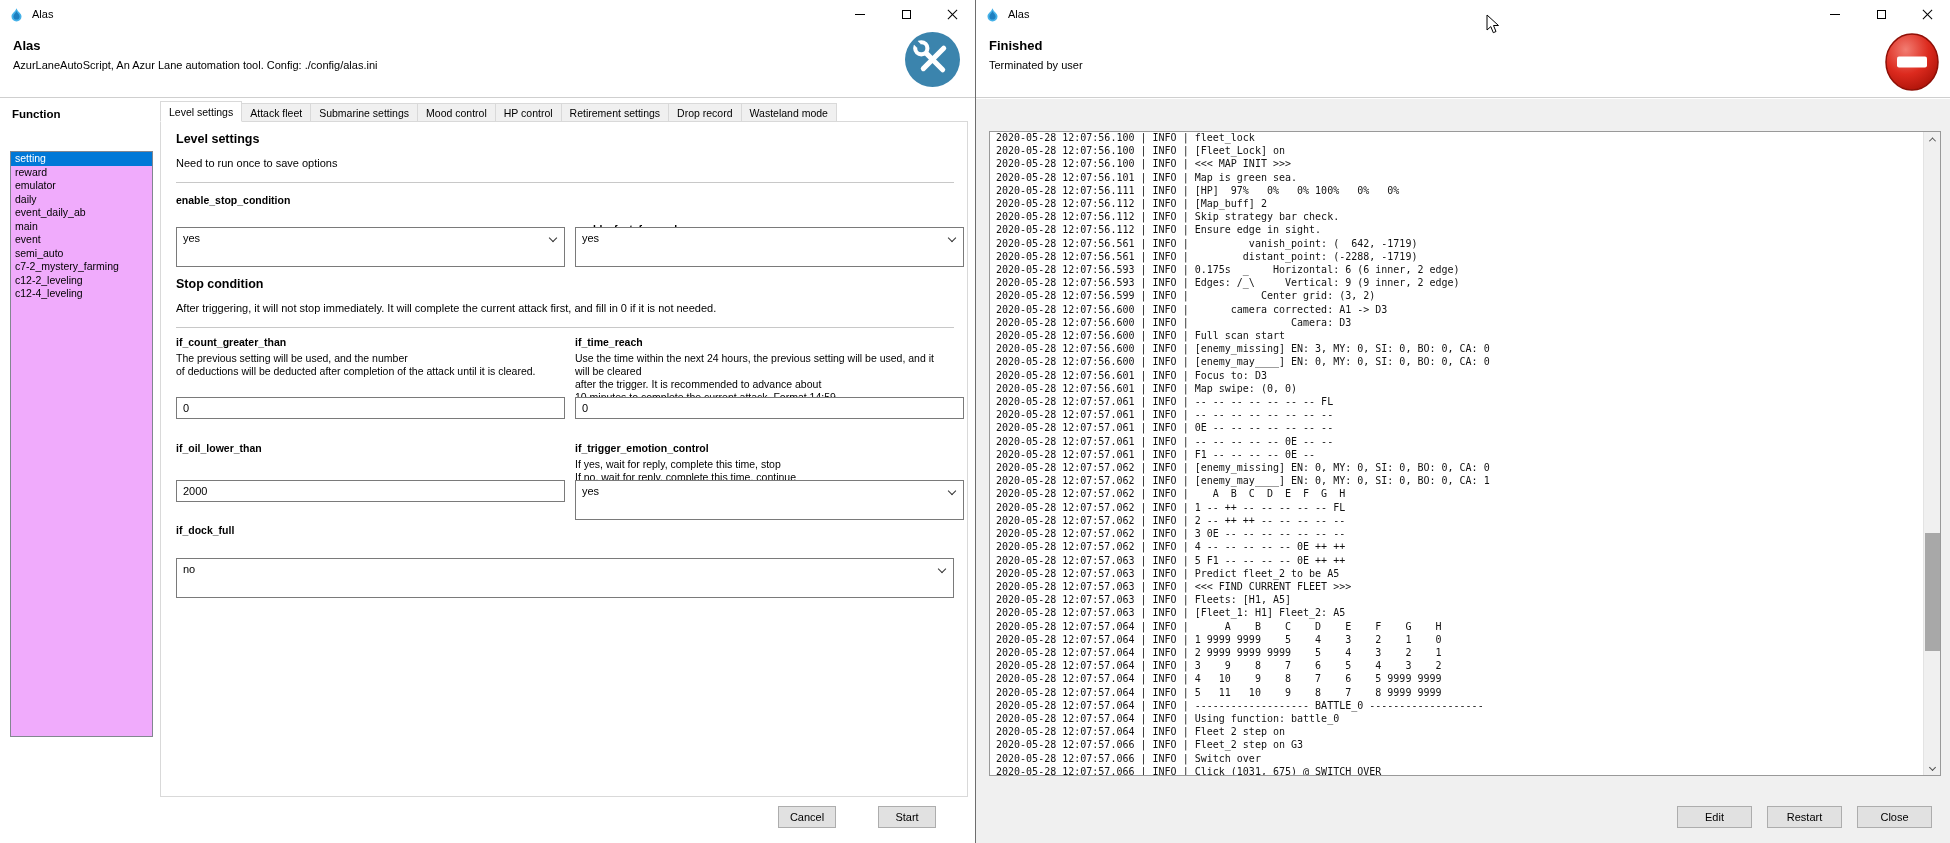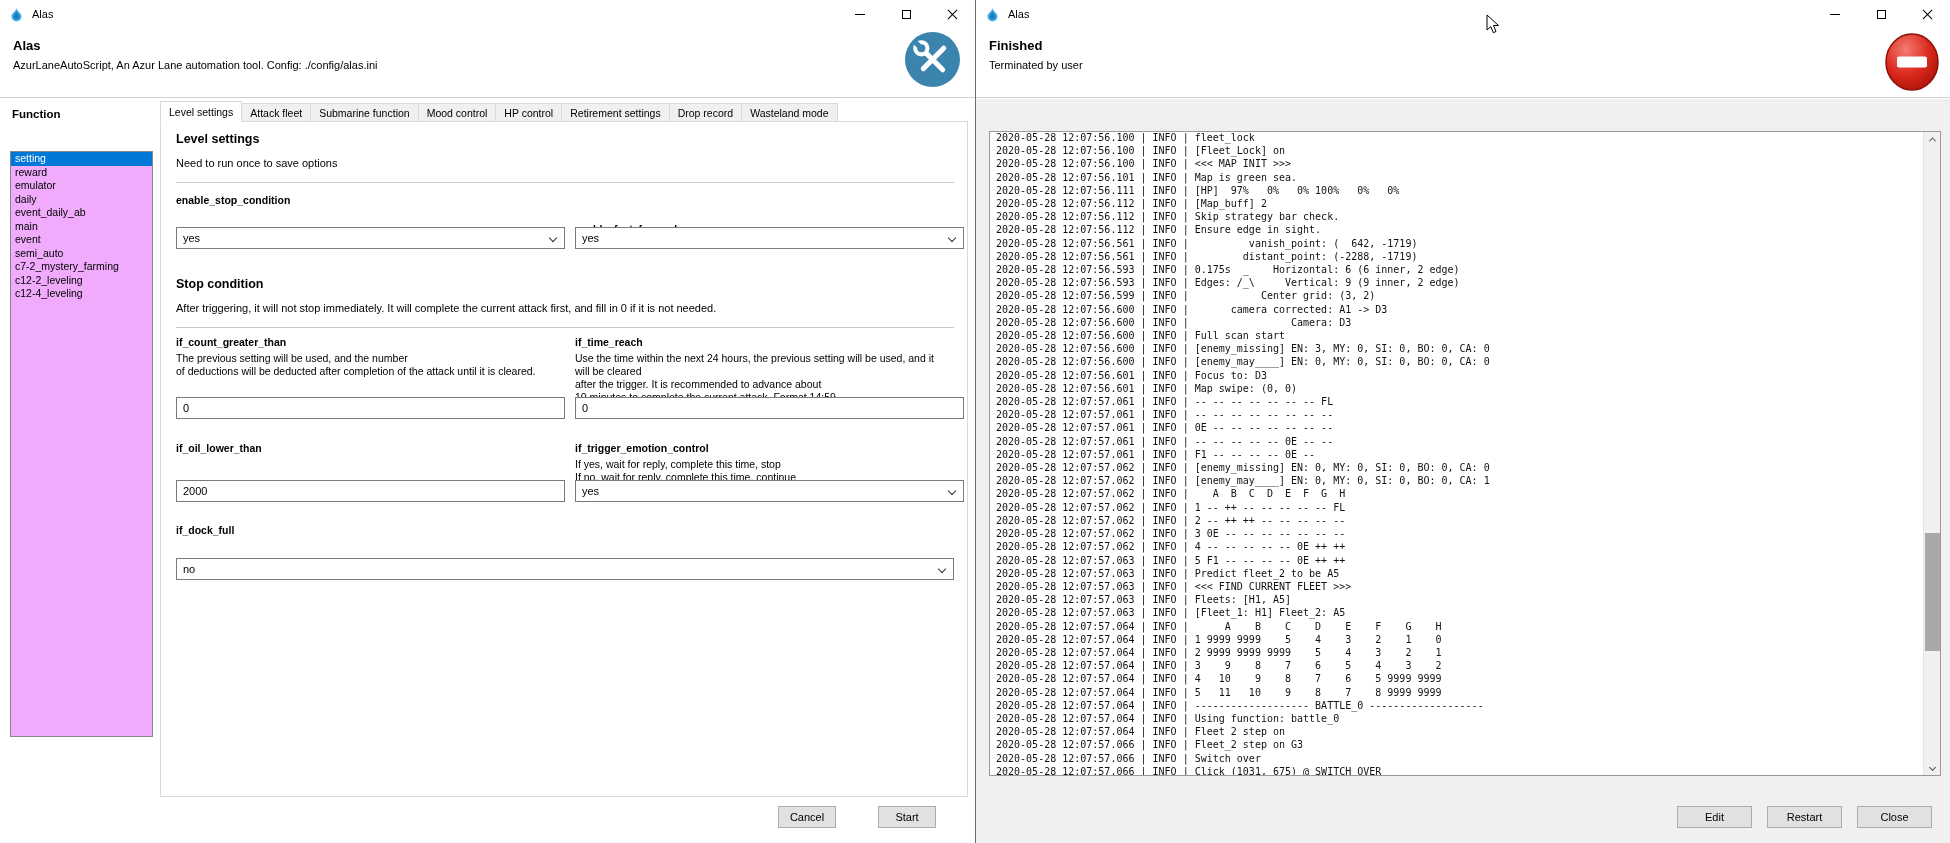--- a/index.html
+++ b/index.html
@@ -47,21 +47,21 @@
   .tab.active{height:21px;line-height:20px;background:#fff;border-bottom:1px solid #fff;position:relative;z-index:4;}
   .panel{position:absolute;left:160px;top:121px;width:808px;height:676px;background:#fff;border:1px solid #d9d9d9;z-index:2;}
   .pn-h{position:absolute;left:15px;font-size:12.5px;font-weight:bold;}
   .pn-desc{position:absolute;left:15px;font-size:11px;white-space:pre-line;line-height:13px;}
   .pn-div{position:absolute;left:15px;right:13px;height:1px;background:#c8c8c8;}
   .fld-label{position:absolute;font-size:10.5px;font-weight:bold;white-space:nowrap;}
   .fld-desc{position:absolute;font-size:10.5px;line-height:13px;white-space:pre-line;}
   .col1{left:15px;}
   .col2{left:414px;}
   .txt{position:absolute;width:389px;height:22px;border:1px solid #7a7a7a;background:#fff;font-family:"Liberation Sans",sans-serif;font-size:11px;padding:0 6px;outline:none;}
-  .combo{position:absolute;width:389px;height:22px;border:1px solid #7a7a7a;background:#fff;cursor:default;}
+  .combo{position:absolute;width:389px;height:40px;border:1px solid #7a7a7a;background:#fff;cursor:default;}
   .combo-val{position:absolute;left:6px;top:4px;font-size:11px;}
   .chev{position:absolute;right:8px;top:7px;width:6px;height:6px;border-right:1.4px solid #333;border-bottom:1.4px solid #333;transform:rotate(45deg);}
 
   
   .btn{position:absolute;height:22px;background:#e1e1e1;border:1px solid #adadad;font-family:"Liberation Sans",sans-serif;font-size:11px;text-align:center;line-height:20px;cursor:default;}
 
   
   .gray-area{position:absolute;left:0;top:99px;right:0;bottom:0;background:#f0f0f0;}
   .status-label{position:absolute;left:18px;top:9px;font-size:11px;margin-top:48px;}
   .logbox{position:absolute;left:13px;top:32px;width:952px;height:645px;background:#fff;border:1px solid #999;overflow:hidden;}
@@ -145,21 +145,21 @@
 
       <div class="list-item">c12-4_leveling</div>
     </div>
 
   <div class="tabs">
 
       <div class="tab active">Level settings</div>
 
       <div class="tab">Attack fleet</div>
 
-      <div class="tab">Submarine function</div>
+      <div class="tab">Submarine settings</div>
 
       <div class="tab">Mood control</div>
 
       <div class="tab">HP control</div>
 
       <div class="tab">Retirement settings</div>
 
       <div class="tab">Drop record</div>
 
       <div class="tab">Wasteland mode</div>

